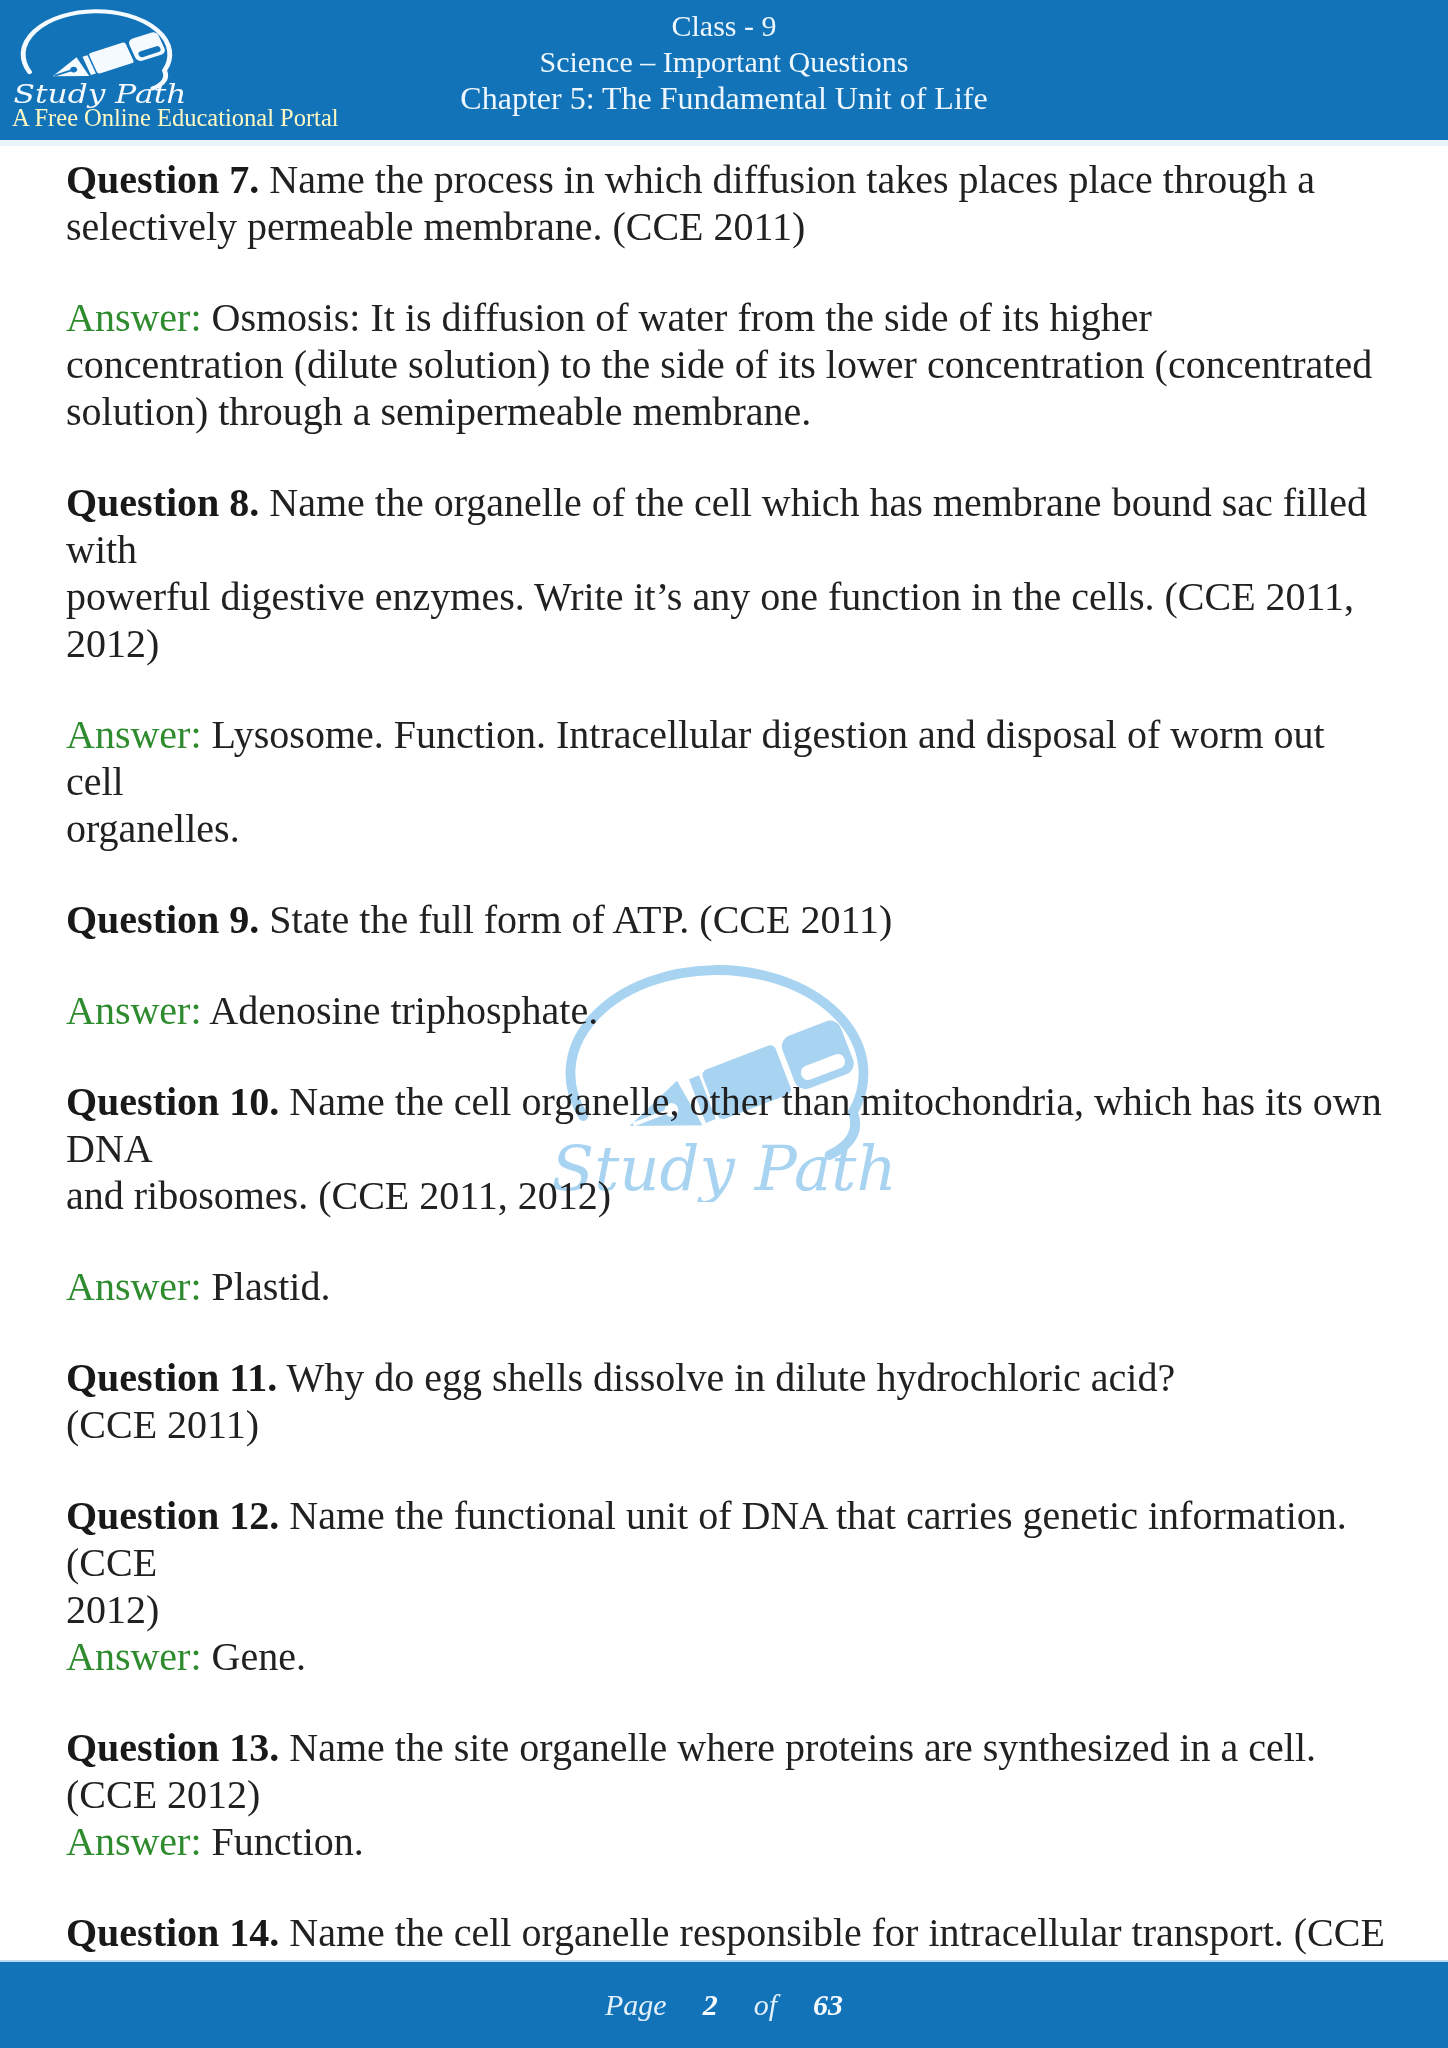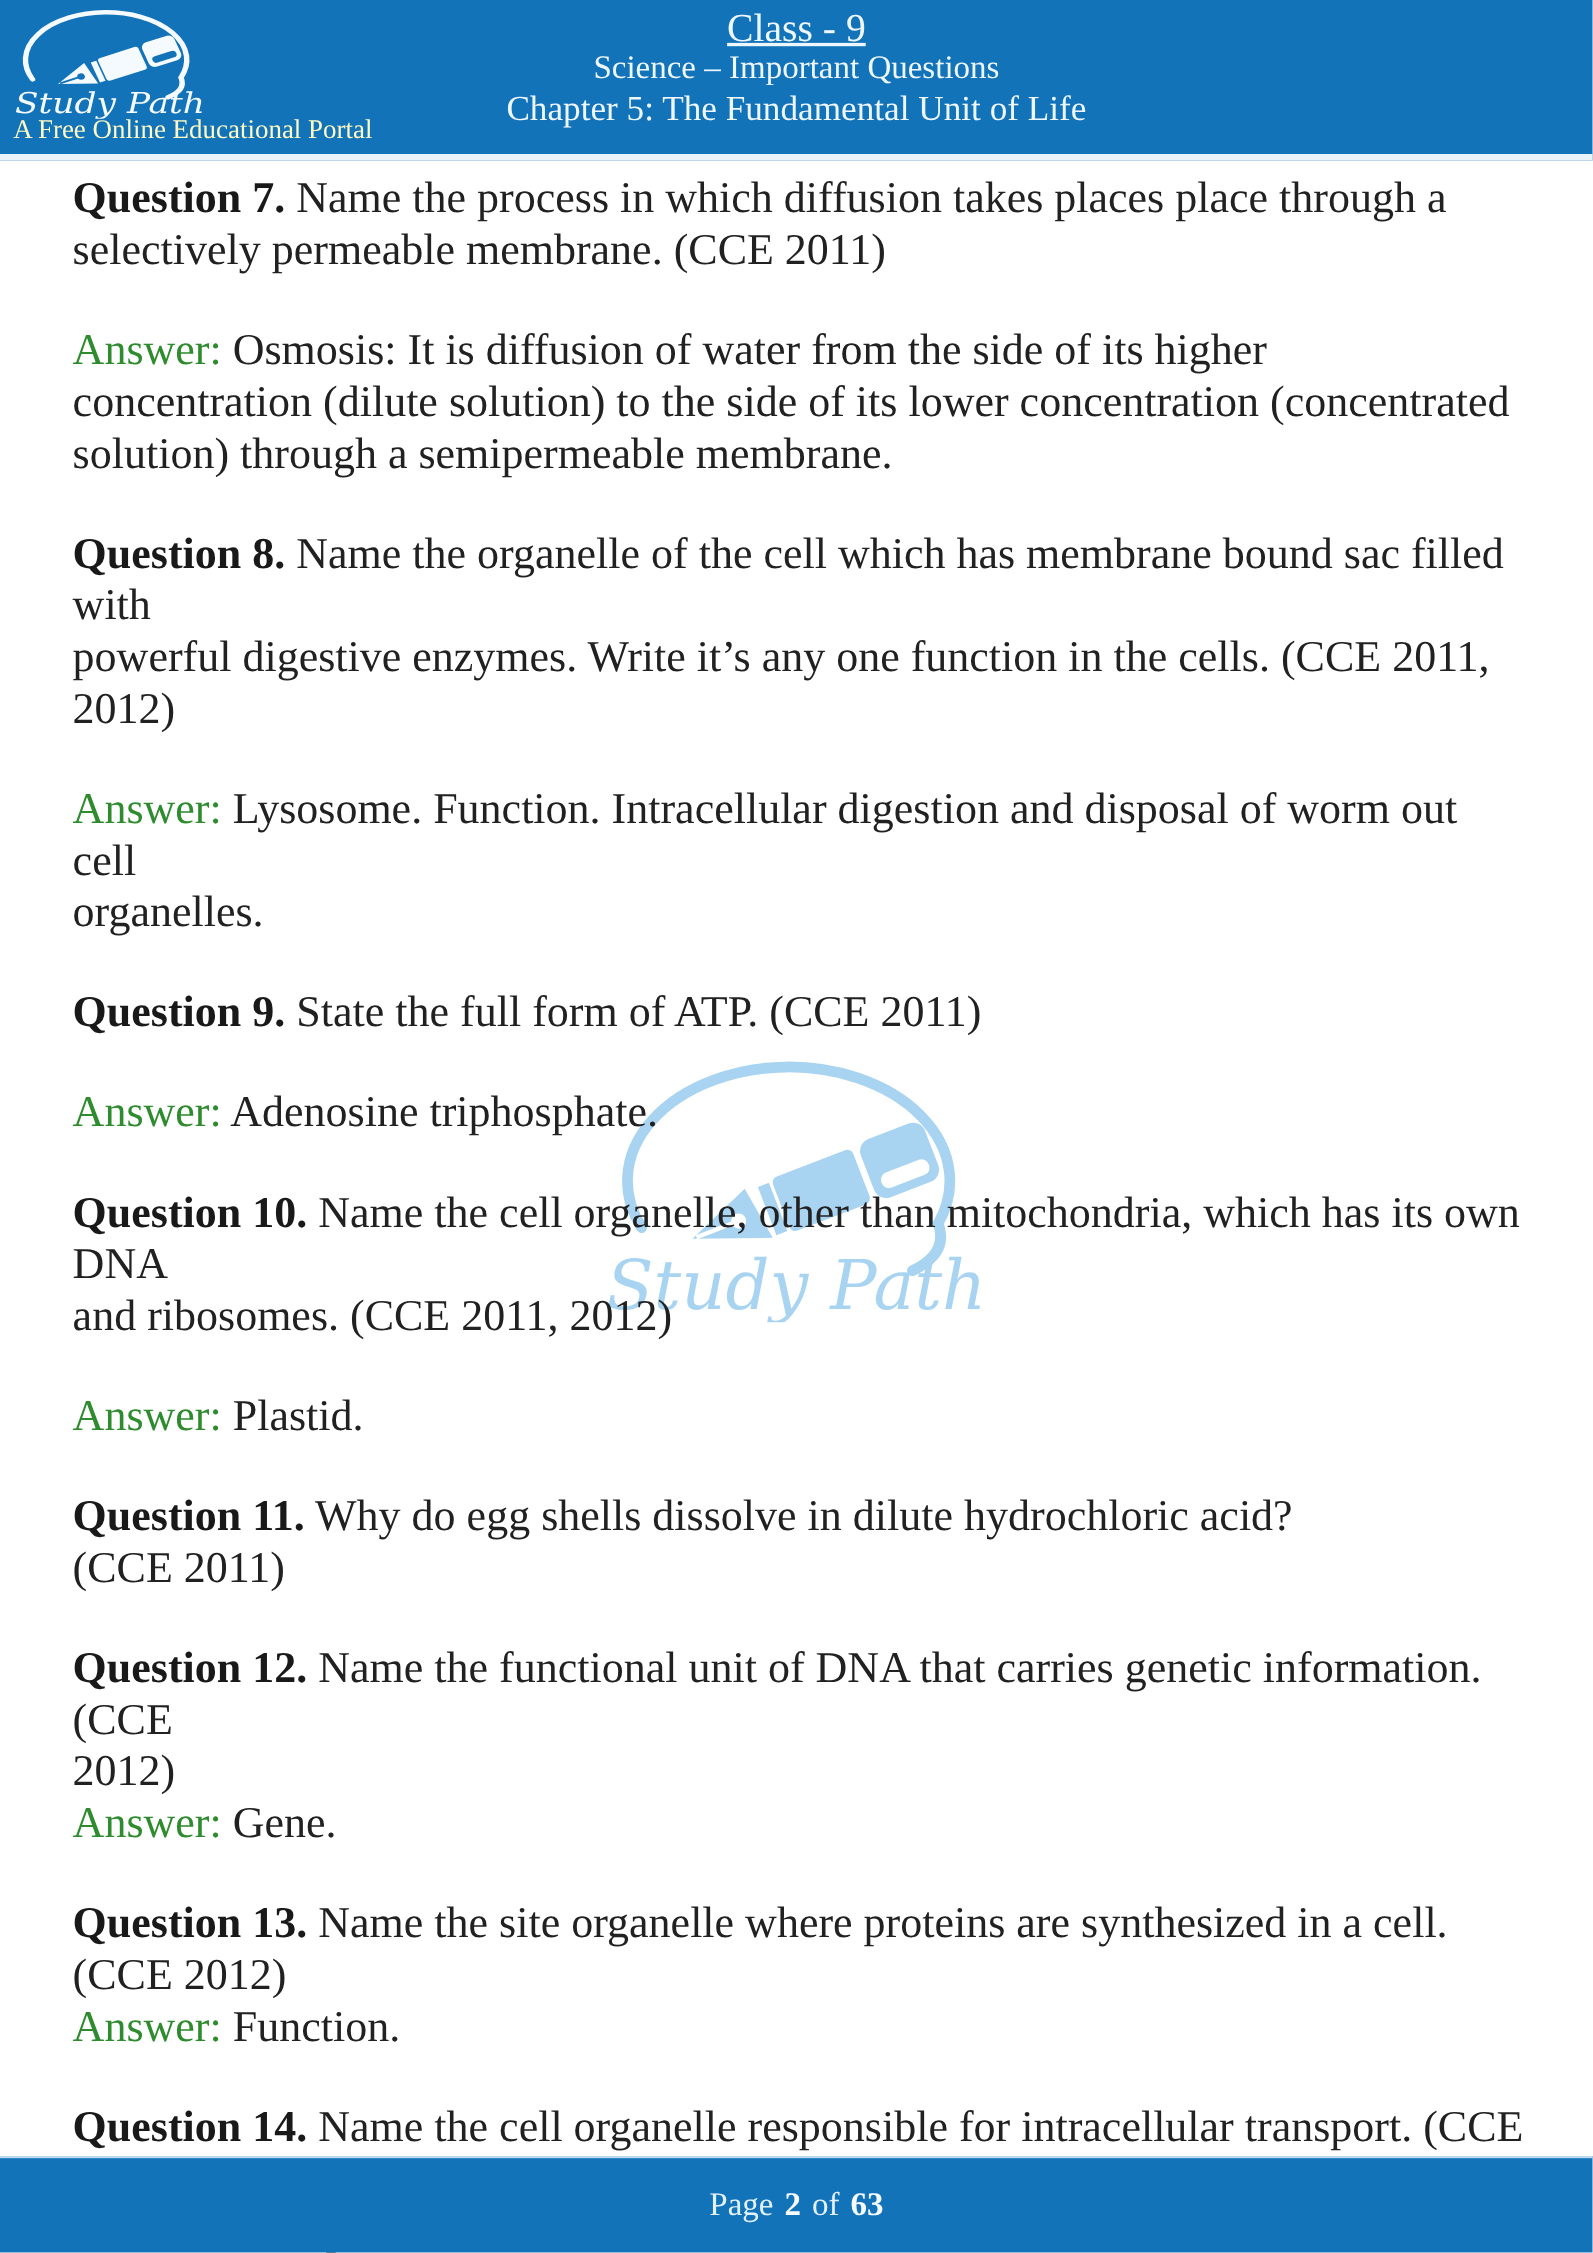--- a/index.html
+++ b/index.html
@@ -9,21 +9,21 @@
     background:#ffffff; overflow:hidden;
     font-family:"Liberation Serif", serif;
   }
 
   
   .header {
     position:relative; height:146px; background:#1273b9;
     border-bottom:6px solid #e9f3fa; z-index:2;
   }
   .header-titles { text-align:center; padding-top:7px; color:#eef7fd; }
-  .h-line1 { font-size:36px; line-height:37px;text-decoration:underline; }
+  .h-line1 { font-size:30px; line-height:37px; }
   .h-line2 { font-size:30px; line-height:35px; }
   .h-line3 { font-size:32px; line-height:38px; }
 
   .logo-block { position:absolute; left:12px; top:2px; width:430px; }
   .logo-svg { display:block; color:#f4fafe; }
   .logo-tagline {
     margin-top:-4px; font-size:24.5px; line-height:28px;
     color:#fef9c3; white-space:nowrap;
   }
   .logo-script { font-style:italic; font-family:"DejaVu Serif", serif; }
@@ -46,21 +46,21 @@
   .alabel { font-weight:normal; color:#2e8b2e; }
   .qtext, .atext { white-space:pre-line; color:#212121; }
 
   
   .footer {
     position:absolute; left:0; right:0; bottom:0; height:88px;
     background:#1273b9; border-top:2px solid #bcd9ef;
     display:flex; align-items:center; justify-content:center;
     color:#e3f1fb; font-size:30px; z-index:2;
   }
-  .footer span { margin:0 5px; }
+  .footer span { margin:0 18px;font-style:italic; }
   .footer .bold { font-weight:bold; color:#f5fbff; }
 </style>
 </head>
 <body>
 
 <svg width="0" height="0" style="position:absolute">
   <defs>
     <g id="studypath-mark">
 
       <path d="M 36 172 A 150 106 0 1 1 312 168 Q 322 196 288 212" fill="none" stroke="currentColor" stroke-width="10" stroke-linecap="round"></path>

